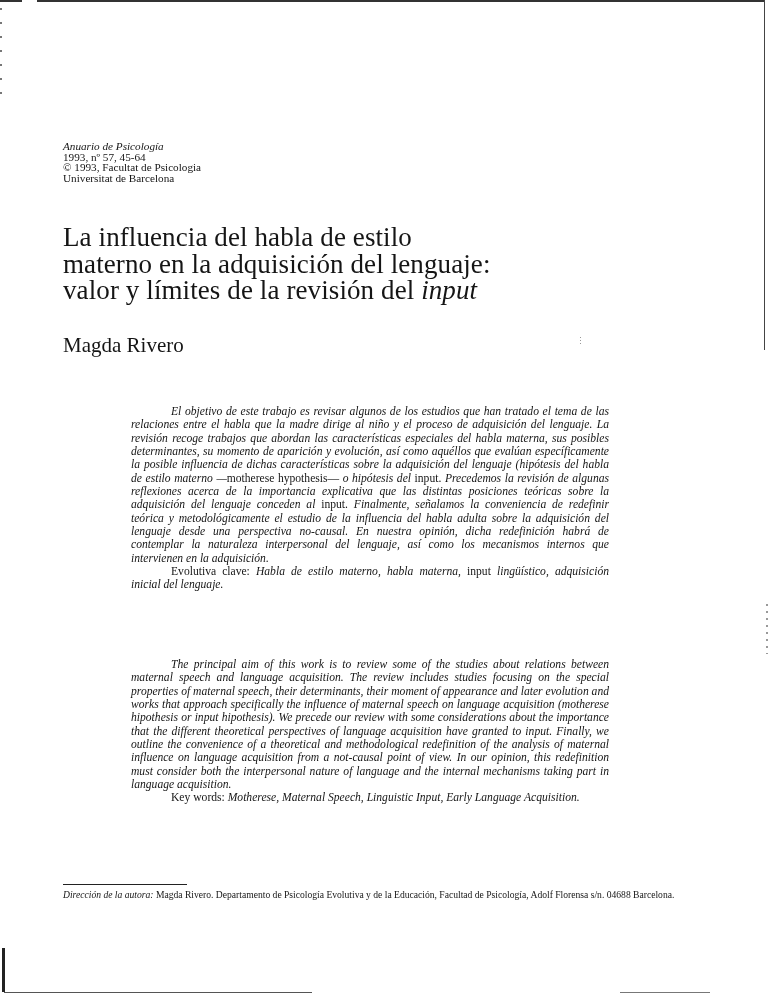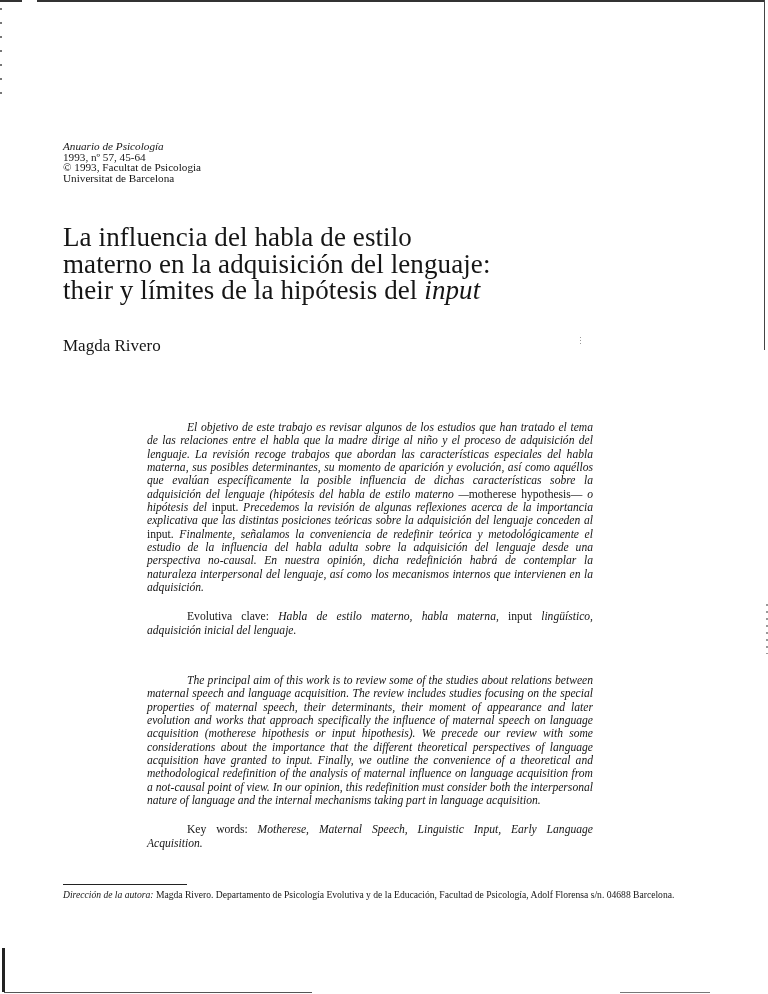--- a/index.html
+++ b/index.html
@@ -69,36 +69,36 @@
       line-height: 26.5px;
       letter-spacing: 0.1px;
     }
     .article-title em { font-style: italic; }
 
     
     .author-block {
       position: absolute;
       left: 63px;
       top: 336px;
-      font-size: 17px;
+      font-size: 21px;
       line-height: 19.5px;
     }
     .author-block .affil { font-style: italic; }
 
     
     .abstract {
       position: absolute;
       left: 131px;
       width: 478px;
       font-size: 11.6px;
       line-height: 13.35px;
       text-align: justify;
       font-style: italic;
     }
-    .abstract p { margin: 16px; }
+    .abstract p { margin: 0; }
     .abstract .indent { text-indent: 40px; }
     .abstract .roman { font-style: normal; }
     .abstract-es { top: 405px; }
     .abstract-en { top: 658px; }
 
     
     .footnote-rule {
       position: absolute;
       left: 63px;
       top: 884px;
@@ -132,21 +132,21 @@
 <div class="journal-header">
   <div class="journal-name">Anuario de Psicología</div>
   <div>1993, nº 57, 45-64</div>
   <div>© 1993, Facultat de Psicologia</div>
   <div>Universitat de Barcelona</div>
 </div>
 
 <h1 class="article-title">
   <div>La influencia del habla de estilo</div>
   <div>materno en la adquisición del lenguaje:</div>
-  <div><span>their y límites de la hipótesis del </span><em>input</em></div>
+  <div><span>valor y límites de la revisión del </span><em>input</em></div>
 </h1>
 
 <div class="author-block">
   <div>Magda Rivero</div>
 </div>
 
 <div class="abstract abstract-es">
   <p class="indent"><span>El objetivo de este trabajo es revisar algunos de los estudios que han tratado el tema de las relaciones entre el habla que la madre dirige al niño y el proceso de adquisición del lenguaje. La revisión recoge trabajos que abordan las características especiales del habla materna, sus posibles determinantes, su momento de aparición y evolución, así como aquéllos que evalúan específicamente la posible influencia de dichas características sobre la adquisición del lenguaje (hipótesis del habla de estilo materno —</span><span class="roman">motherese hypothesis—</span><span> o hipótesis del </span><span class="roman">input.</span><span> Precedemos la revisión de algunas reflexiones acerca de la importancia explicativa que las distintas posiciones teóricas sobre la adquisición del lenguaje conceden al </span><span class="roman">input.</span><span> Finalmente, señalamos la conveniencia de redefinir teórica y metodológicamente el estudio de la influencia del habla adulta sobre la adquisición del lenguaje desde una perspectiva no-causal. En nuestra opinión, dicha redefinición habrá de contemplar la naturaleza interpersonal del lenguaje, así como los mecanismos internos que intervienen en la adquisición.</span></p>
   <p class="indent"><span class="roman">Evolutiva clave:</span><span> Habla de estilo materno, habla materna, </span><span class="roman">input</span><span> lingüístico, adquisición inicial del lenguaje.</span></p>
 </div>

